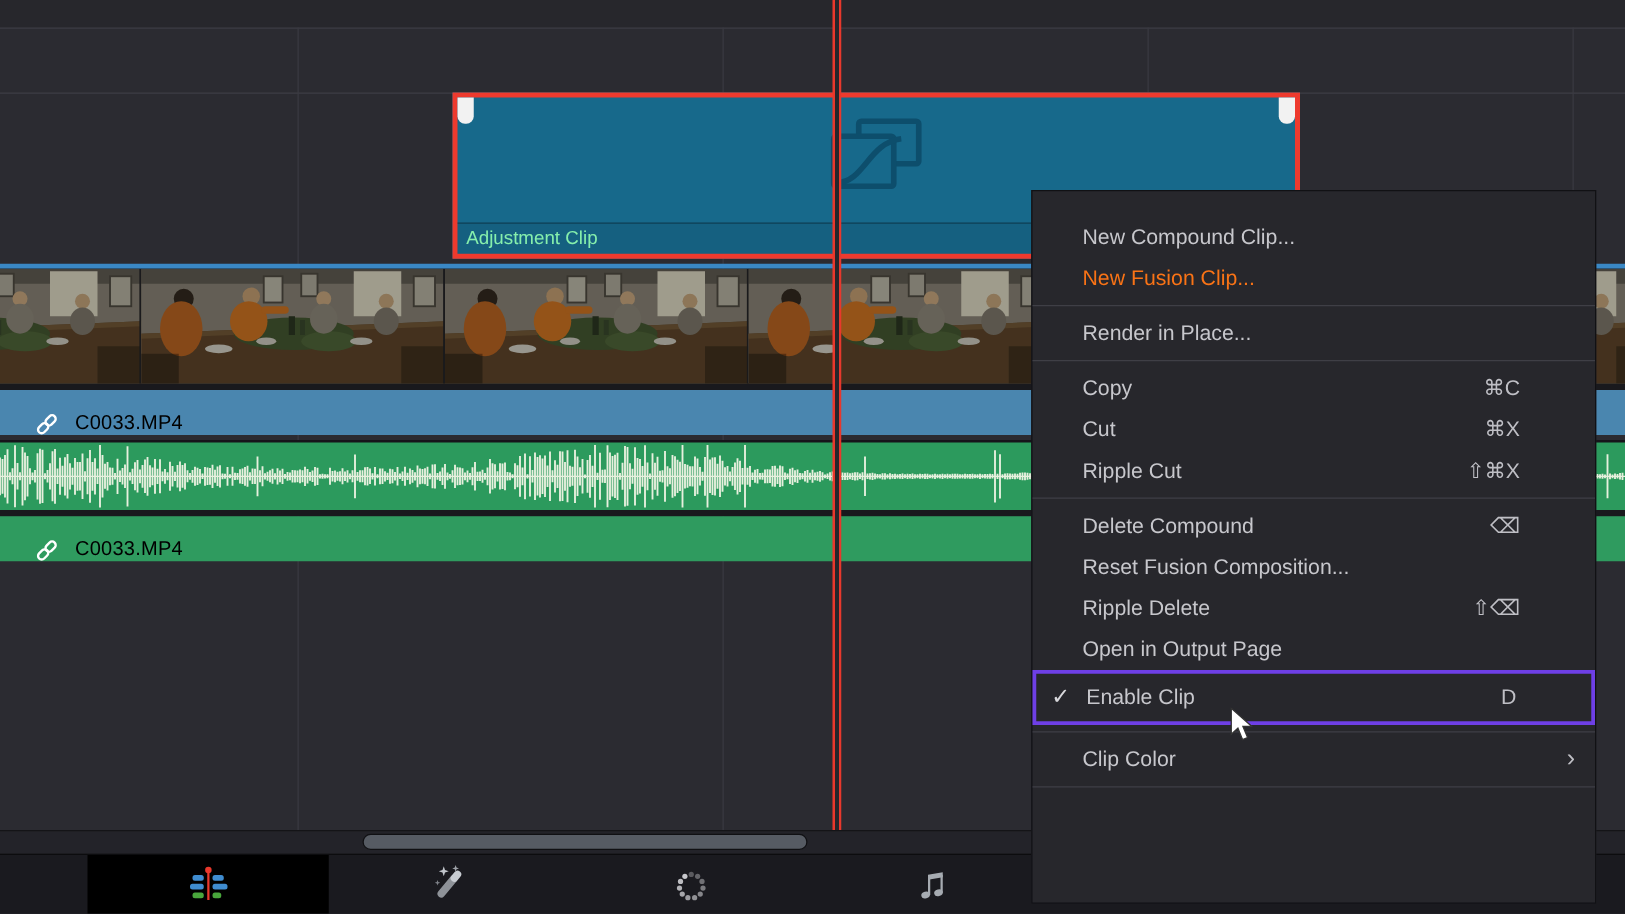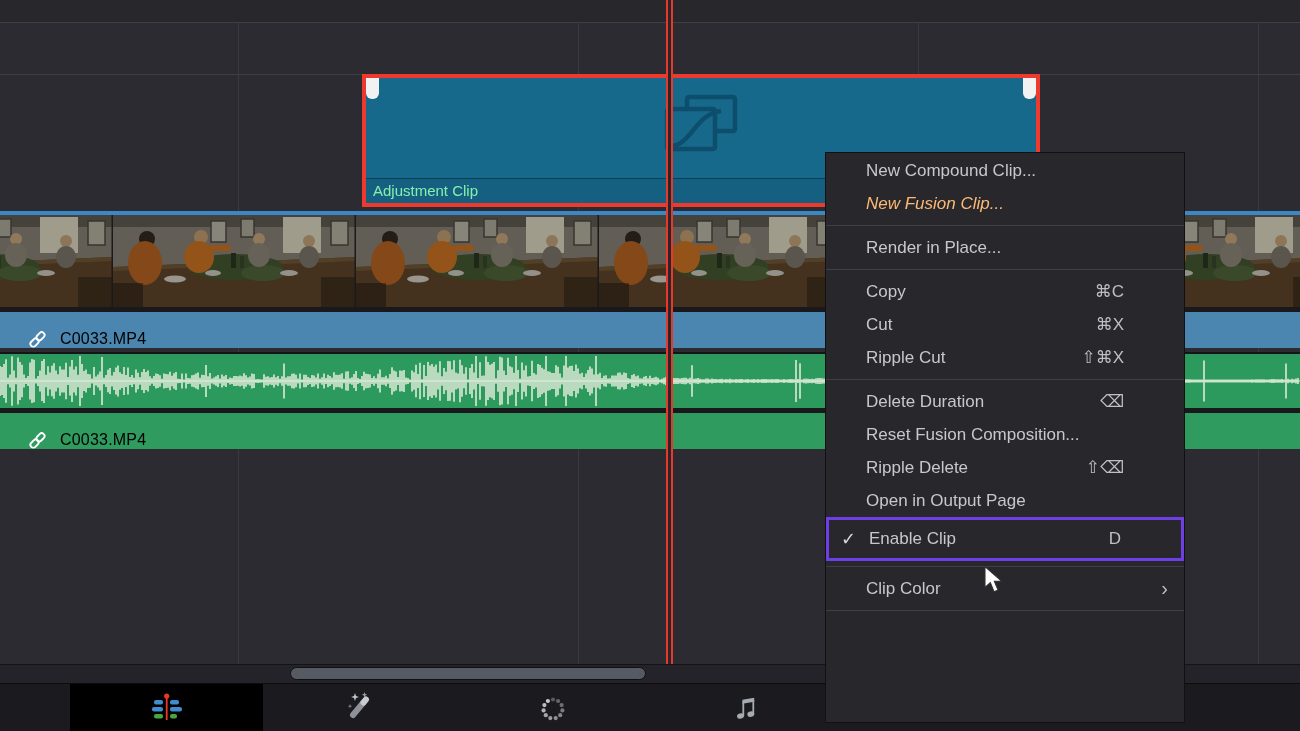--- a/index.html
+++ b/index.html
@@ -49,28 +49,28 @@
   .scroll-pill{position:absolute;left:290px;top:2px;width:356px;height:13px;border-radius:7px;
     background:#565b63;border:1px solid #101013;box-sizing:border-box;}
 
   
   .toolbar{position:absolute;left:0;top:683px;width:1300px;height:48px;background:#1a1a1f;
     border-top:1px solid #0c0c0e;box-sizing:border-box;z-index:20;}
   .tab{position:absolute;top:0;height:47px;display:flex;align-items:center;justify-content:center;}
   .tab.active{background:#000000;}
 
   
-  .menu{position:absolute;left:825px;top:152px;width:360px;height:571px;background:#27272c;
-    border:1px solid #111114;box-sizing:border-box;z-index:50;padding-top:1px;
+  .menu{position:absolute;left:825px;top:152px;width:452px;height:571px;background:#27272c;
+    border:1px solid #111114;box-sizing:border-box;z-index:50;padding-top:20px;
     font-size:17px;color:#c7c7cc;}
   .menu-row{position:relative;height:33px;display:flex;align-items:center;
     padding:0 60px 0 40px;box-sizing:border-box;}
   .menu-row .lbl{white-space:nowrap;}
   .menu-row .sc{margin-left:auto;color:#bfbfc5;}
-  .menu-row.disabled{color:#fdba74;font-style:italic;}
+  .menu-row.disabled{color:#f97316;}
   .menu-row .chk{position:absolute;left:12px;top:50%;transform:translateY(-50%);font-size:18px;color:#d8d8dc;}
   .menu-row .sub{position:absolute;right:16px;top:50%;transform:translateY(-52%);font-size:20px;color:#bfbfc5;}
   .menu-row.highlight{height:44px;border:3px solid #6e3fe6;box-sizing:border-box;}
   .menu-sep{height:1px;background:#3f3f46;margin:5px 0;}
 
   .cursor{position:absolute;left:981px;top:566px;z-index:60;}
 </style>
 </head>
 <body>
 
@@ -252,21 +252,21 @@
       <div class="menu-row">
         <span class="lbl">Cut</span>
         <span class="sc">⌘X</span>
       </div>
       <div class="menu-row">
         <span class="lbl">Ripple Cut</span>
         <span class="sc">⇧⌘X</span>
       </div>
       <div class="menu-sep"></div>
       <div class="menu-row">
-        <span class="lbl">Delete Duration</span>
+        <span class="lbl">Delete Compound</span>
         <span class="sc">⌫</span>
       </div>
       <div class="menu-row">
         <span class="lbl">Reset Fusion Composition...</span>
       </div>
       <div class="menu-row">
         <span class="lbl">Ripple Delete</span>
         <span class="sc">⇧⌫</span>
       </div>
       <div class="menu-row">

